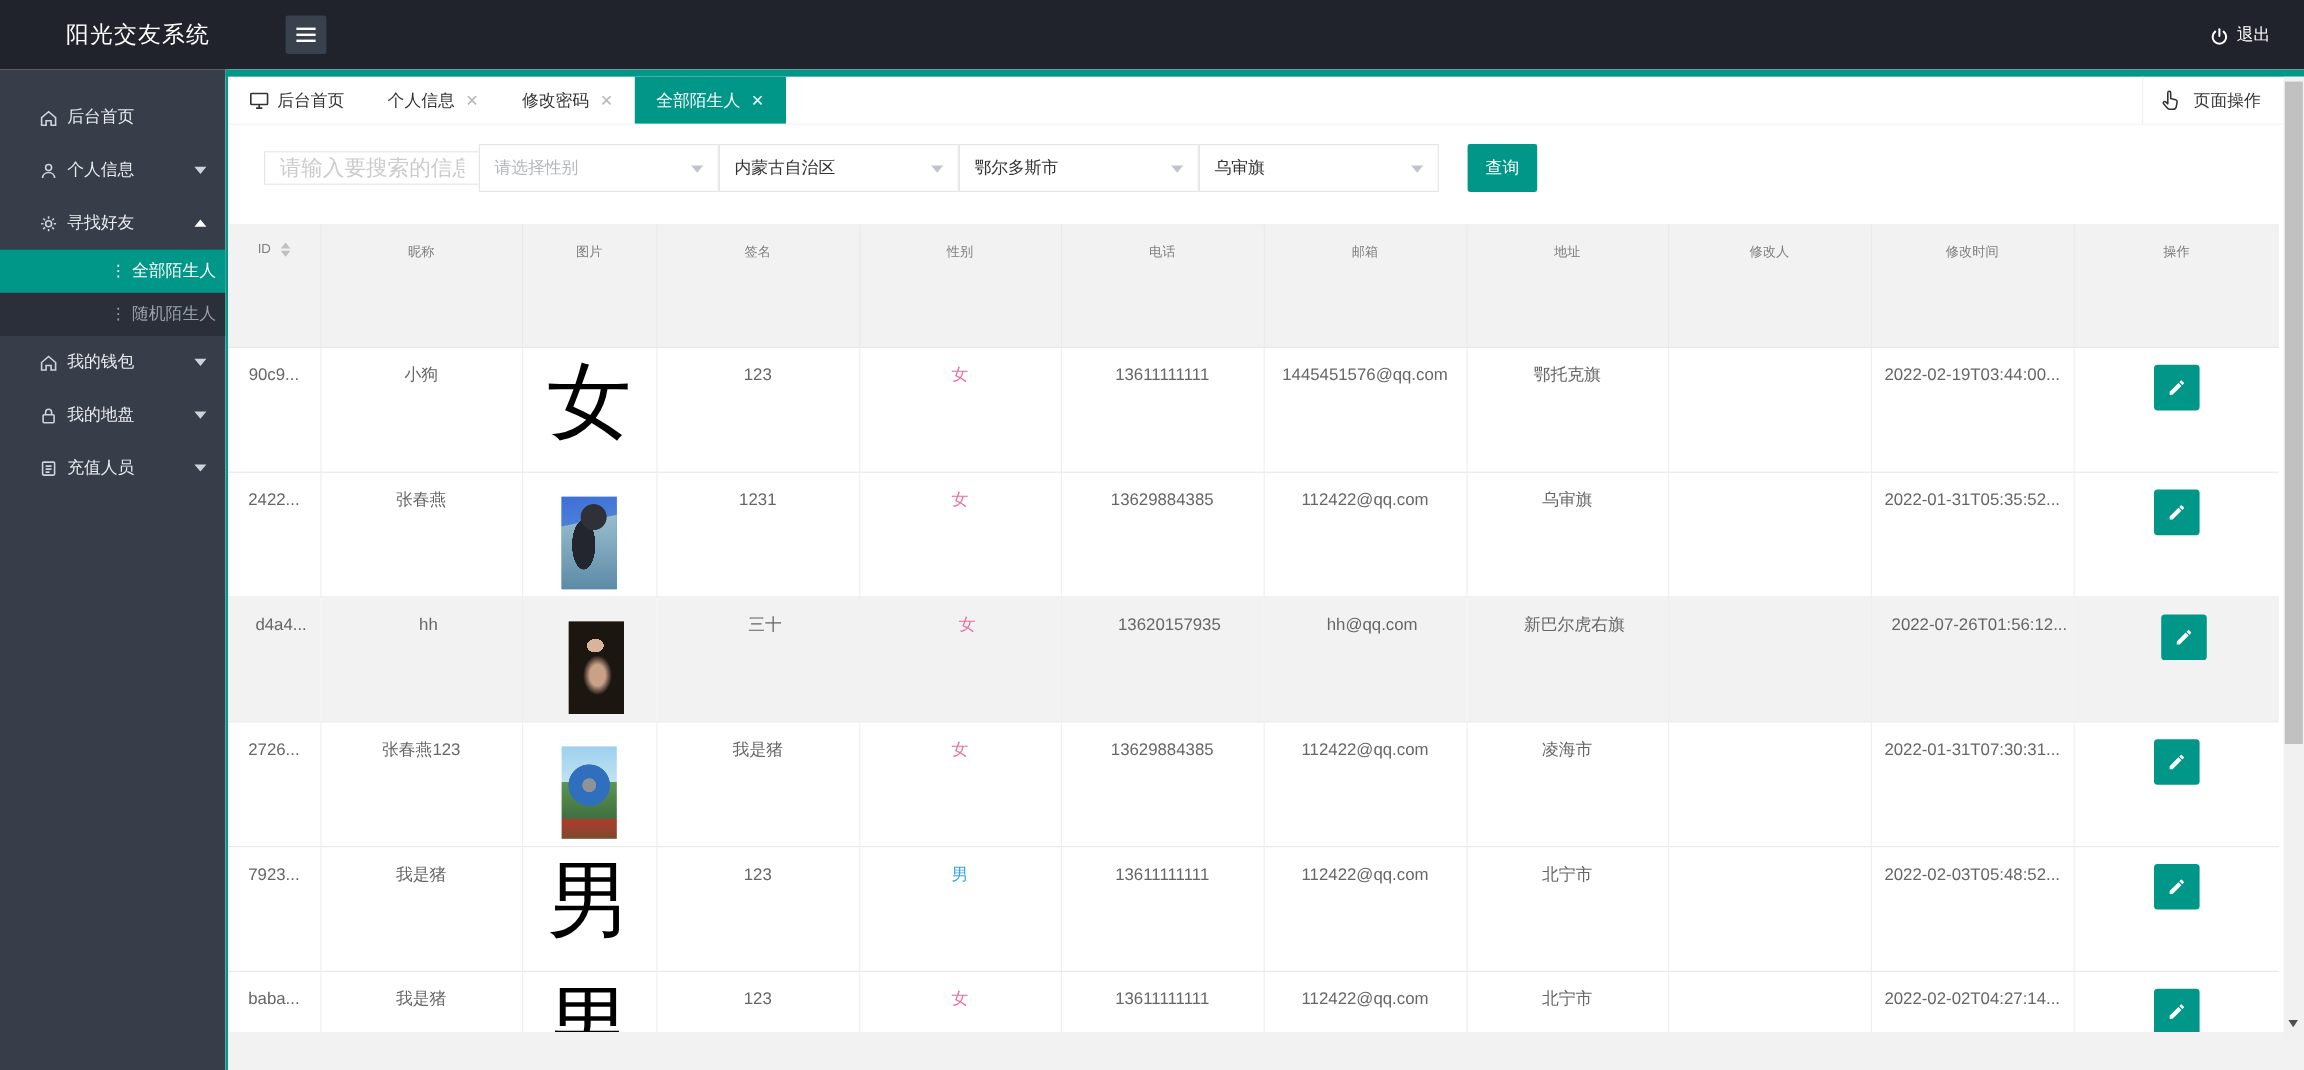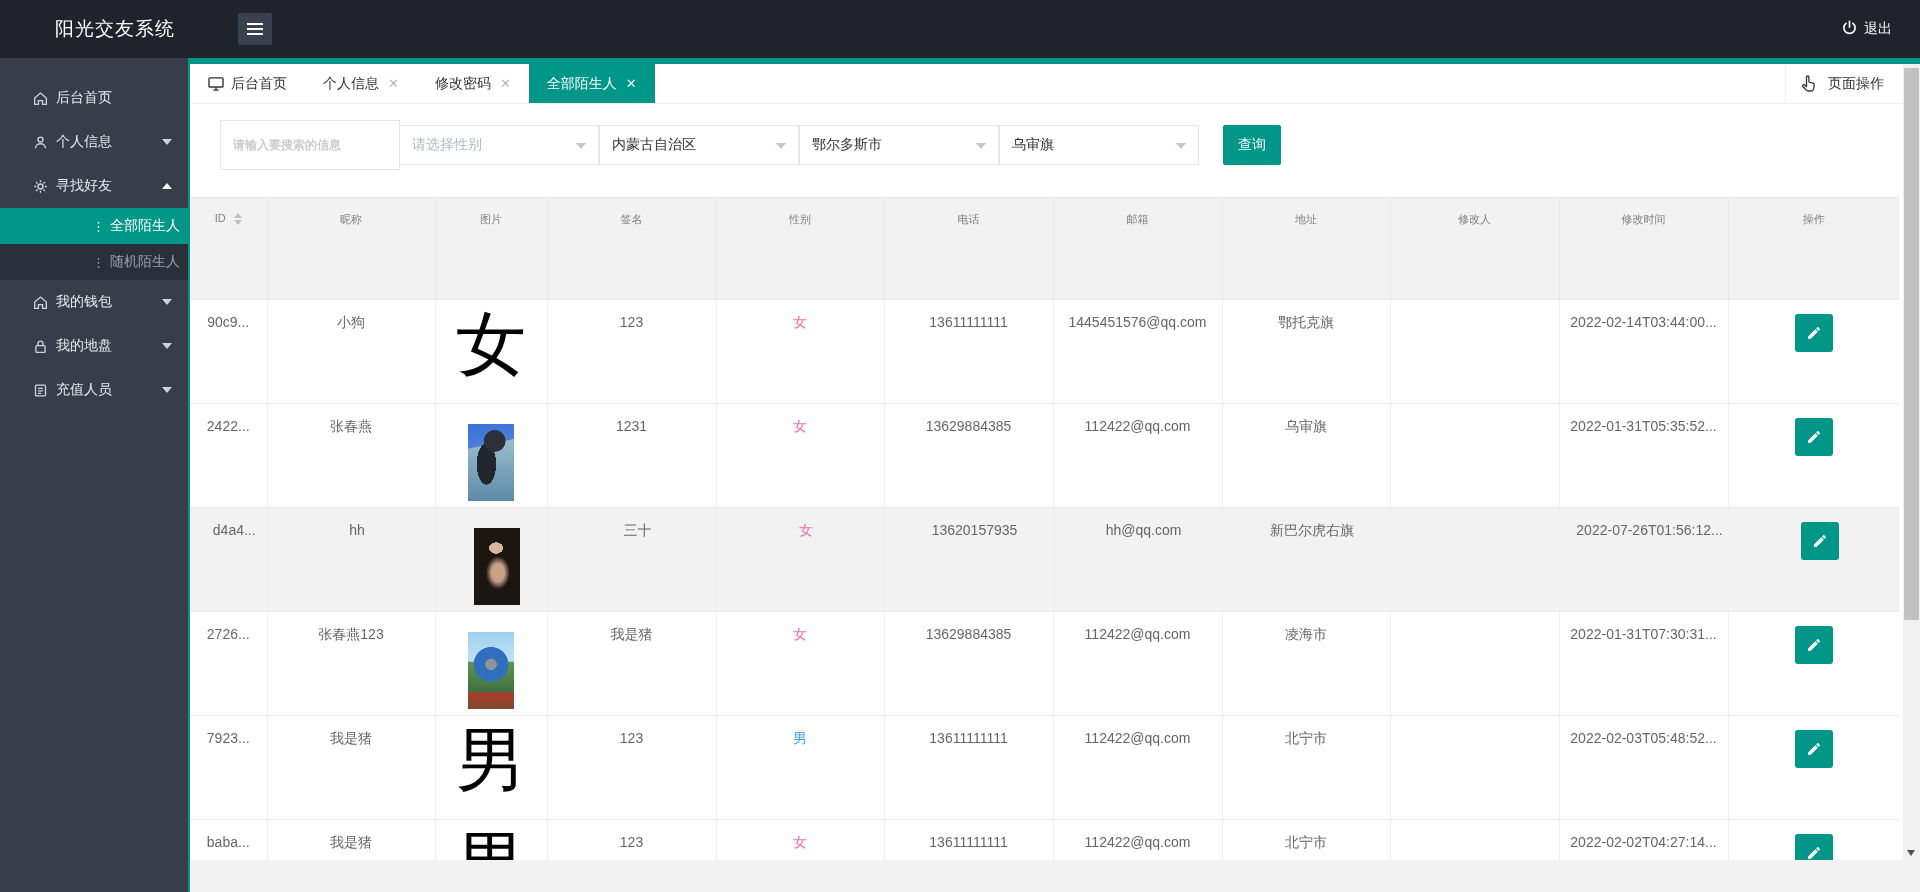--- a/index.html
+++ b/index.html
@@ -7,21 +7,21 @@
   body { font-family:"Liberation Sans","DejaVu Sans",sans-serif; font-size:14px; color:#666; background:#f2f2f2; }
   .app { position:relative; width:1920px; height:892px; display:flex; flex-direction:column; }
 
   
   .topbar { height:58px; background:#20232b; display:flex; align-items:center; flex-shrink:0; }
   .brand { width:188px; padding-left:55px; color:#fff; font-size:19px; letter-spacing:1px; white-space:nowrap; }
   .burger-btn { margin-left:50px; width:34px; height:32px; background:#39414e; border:none; border-radius:2px;
     display:flex; align-items:center; justify-content:center; cursor:pointer; }
   .burger-btn .bars { width:16px; }
   .burger-btn .bars i { display:block; height:2px; background:#fff; margin:3px 0; }
-  .topbar-right { margin-left:auto; padding-right:28px; display:flex; align-items:flex-start; color:#fff; gap:7px; cursor:pointer; }
+  .topbar-right { margin-left:auto; padding-right:28px; display:flex; align-items:flex-end; color:#fff; gap:7px; cursor:pointer; }
   .power-ico { width:15px; height:15px; }
 
   
   .main { flex:1; display:flex; min-height:0; }
   .sidebar { width:188px; background:#373d49; flex-shrink:0; padding-top:18px; }
   .content { flex:1; background:#f2f2f2; border-top:6px solid #009688; border-left:2px solid #009688; position:relative; min-width:0; }
 
   
   .nav-item { height:44px; display:flex; align-items:center; padding:0 14px 0 56px; color:#e8eaee; position:relative; cursor:pointer; }
   .nav-item .ico { position:absolute; left:32px; width:16px; height:16px; display:flex; align-items:center; justify-content:center; }
@@ -43,21 +43,21 @@
   .tab.active .x { color:#eafaf7; }
   .monitor-ico { width:16px; height:14px; }
   .page-actions { margin-left:auto; display:flex; align-items:center; gap:12px; padding:0 36px 0 15px; border-left:1px solid #f0f0f0; color:#333; cursor:pointer; }
   .hand-ico { width:15px; height:17px; }
 
   
   .panel { background:#fff; height:756px; overflow:hidden; }
 
   
   .search-row { display:flex; align-items:center; margin:16px 0 0 30px; }
-  .s-input { width:180px; height:50px; border:1px solid #e6e6e6; padding:0 12px; font-size:12px; color:#333; outline:none;font-weight:bold; }
+  .s-input { width:180px; height:28px; border:1px solid #e6e6e6; padding:0 12px; font-size:18px; color:#333; outline:none; }
   .s-input::placeholder { color:#ccc; }
   .select { position:relative; width:200px; height:40px; border:1px solid #e6e6e6; background:#fff;
     display:flex; align-items:center; padding:0 30px 0 12px; color:#333; cursor:pointer; }
   .select.joined { margin-left:-1px; }
   .select.gap { }
   .select .arr { position:absolute; right:12px; top:17px; width:0; height:0; border-left:5px solid transparent; border-right:5px solid transparent; border-top:6px solid #c0c4cc; }
   .select.placeholder { color:#b3b8bf; }
   .search-btn { margin-left:24px; width:58px; height:40px; background:#009688; color:#fff; border:none; border-radius:2px; font-size:14px; cursor:pointer; }
 
   
@@ -285,21 +285,21 @@
                 <td>小狗</td>
                 <td>
                   <div class="alt-photo">女</div>
                 </td>
                 <td>123</td>
                 <td><span class="g-f">女</span></td>
                 <td>13611111111</td>
                 <td>1445451576@qq.com</td>
                 <td>鄂托克旗</td>
                 <td></td>
-                <td>2022-02-14T03:44:00...</td>
+                <td>2022-02-19T03:44:00...</td>
                 <td><button class="edit-btn">
                     <svg viewBox="0 0 24 24">
                       <path fill="#fff" d="M3 17.25V21h3.75L17.81 9.94l-3.75-3.75L3 17.25zM20.71 7.04a1 1 0 0 0 0-1.41l-2.34-2.34a1 1 0 0 0-1.41 0l-1.83 1.83 3.75 3.75 1.83-1.83z"></path>
                     </svg>
                   </button></td>
               </tr>
               <tr>
                 <td>2422...</td>
                 <td>张春燕</td>
                 <td>

